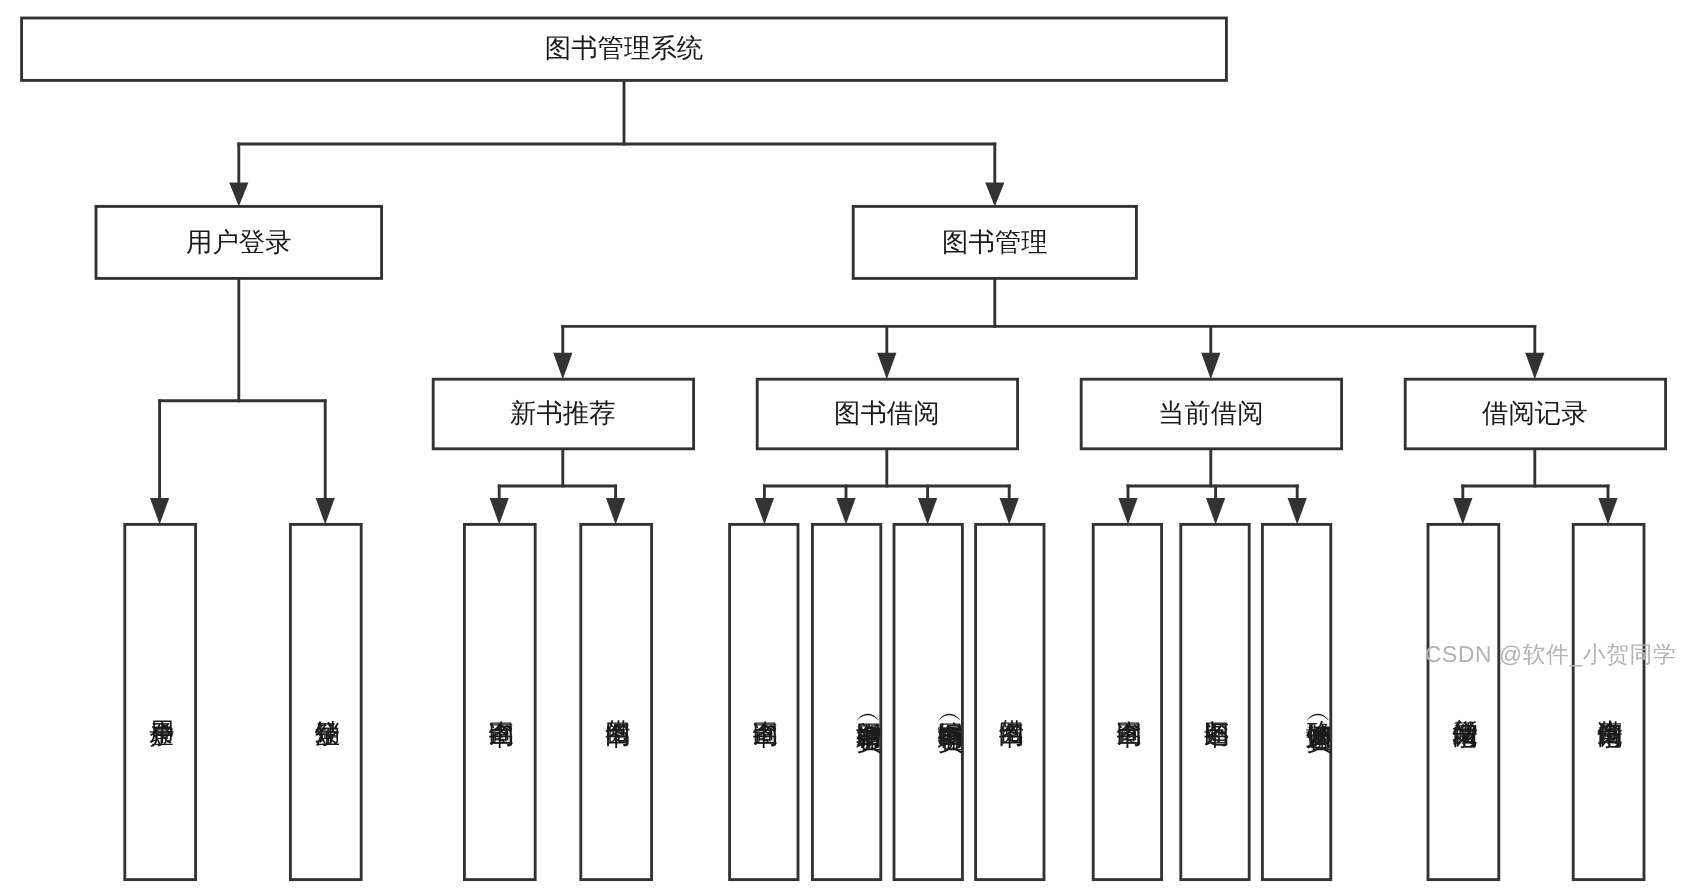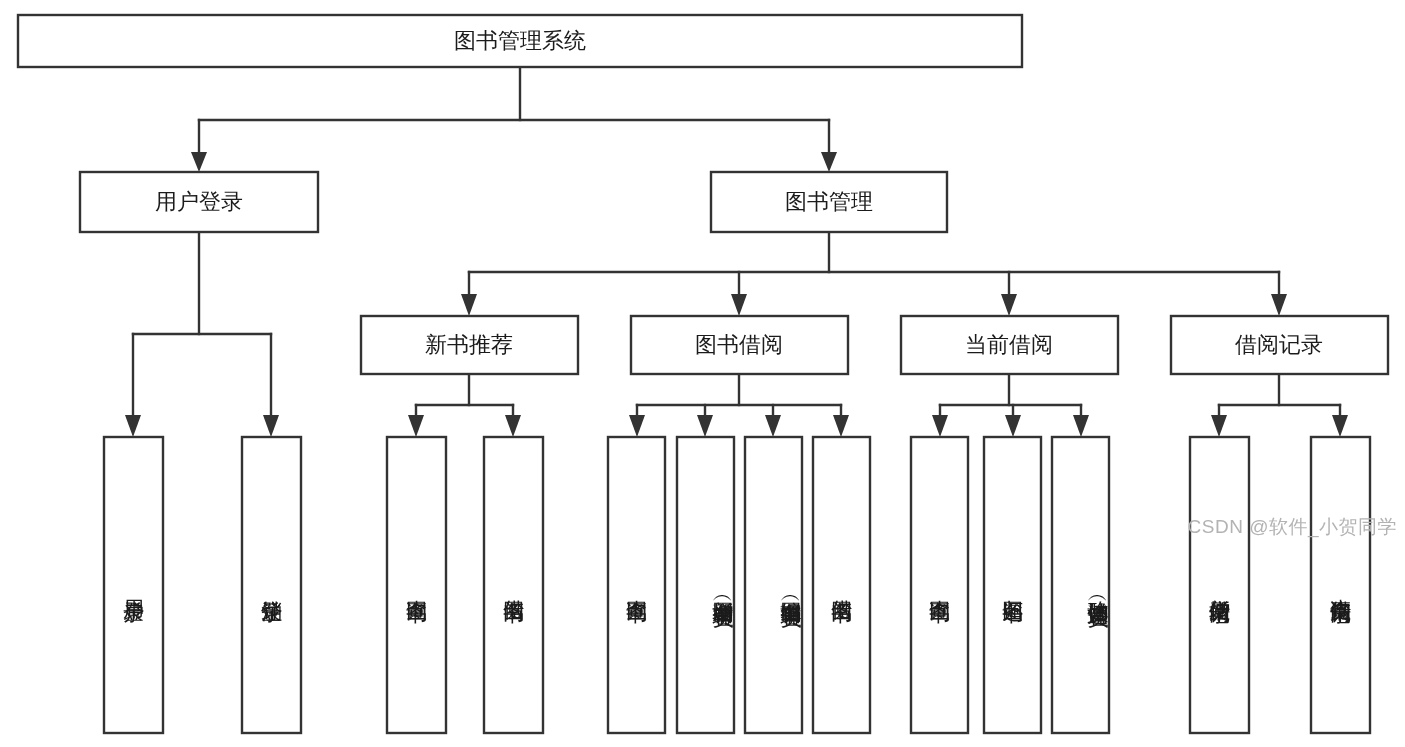--- a/index.html
+++ b/index.html
@@ -68,21 +68,21 @@
     white-space: nowrap;
     text-align: center;
     pointer-events: none;
     display: flex;
     align-items: center;
     justify-content: center;
   }
   .watermark {
     position: absolute;
     right: 8px;
-    bottom: 24px;
+    bottom: 5px;
     font-family: "Liberation Sans", "DejaVu Sans", sans-serif;
     font-size: 19px;
     color: #b3b3b3;
     letter-spacing: 0.5px;
     white-space: nowrap;
   }
 </style>
 </head>
 <body>
 

